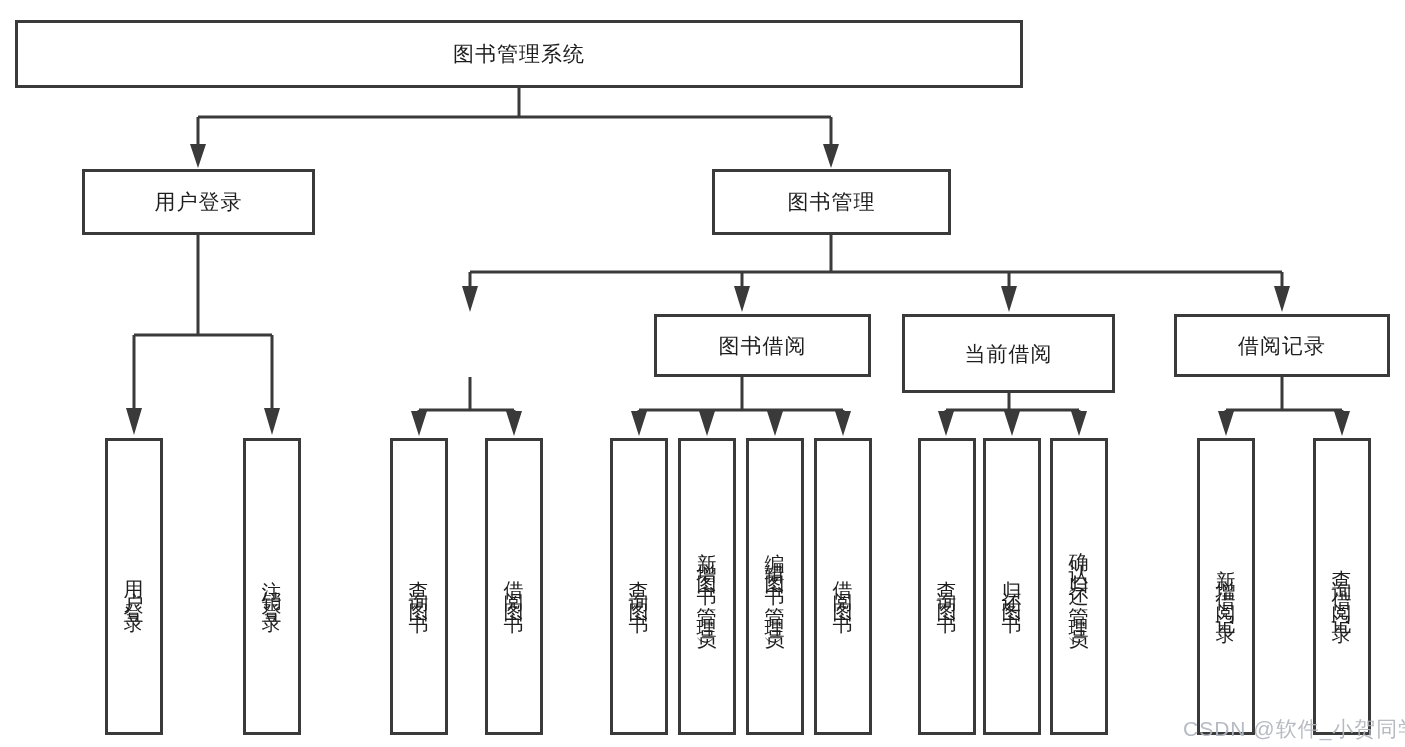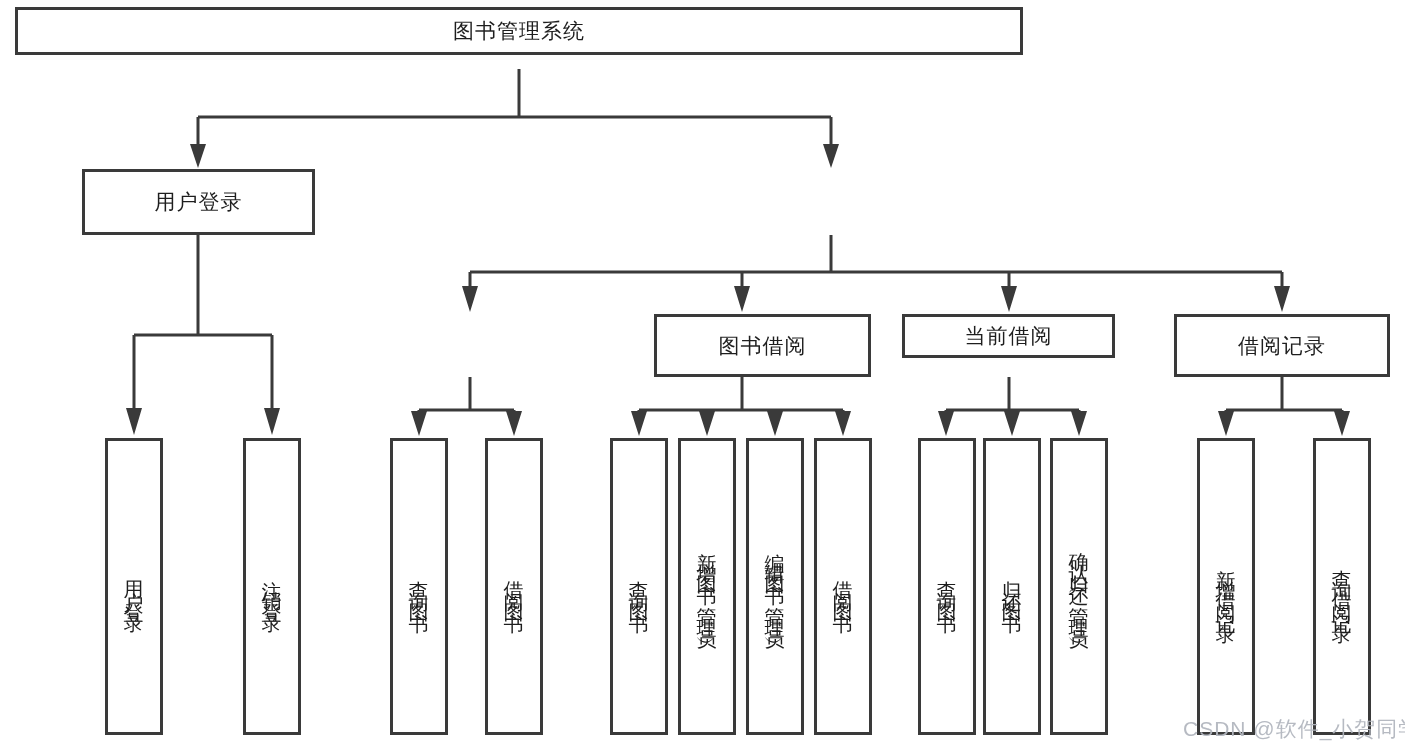--- a/index.html
+++ b/index.html
@@ -80,26 +80,27 @@
       M699 411 L715 411 L707 436 Z
       M767 411 L783 411 L775 436 Z
       M835 411 L851 411 L843 436 Z
       M938 411 L954 411 L946 436 Z
       M1004 411 L1020 411 L1012 436 Z
       M1071 411 L1087 411 L1079 436 Z
       M1218 411 L1234 411 L1226 436 Z
       M1334 411 L1350 411 L1342 436 Z"></path>
   </svg>
 
-  <div class="box" style="left:15px; top:7px; width:1008px; height:48px;">图书管理系统</div>
+  <div class="box" style="left:15px; top:20px; width:1008px; height:68px;">图书管理系统</div>
 
   <div class="box" style="left:82px; top:169px; width:233px; height:66px;">用户登录</div>
+  <div class="box" style="left:712px; top:169px; width:239px; height:66px;">图书管理</div>
 
   <div class="box" style="left:634px; top:314px; width:217px; height:63px;margin-left:20px;">图书借阅</div>
-  <div class="box" style="left:902px; top:314px; width:213px; height:44px;">当前借阅</div>
+  <div class="box" style="left:902px; top:314px; width:213px; height:79px;">当前借阅</div>
   <div class="box" style="left:1174px; top:314px; width:216px; height:63px;">借阅记录</div>
 
   <div class="leaf" style="left:105px;">
     <span class="vtxt">用户登录</span>
   </div>
   <div class="leaf" style="left:243px;">
     <span class="vtxt">注销登录</span>
   </div>
 
   <div class="leaf" style="left:390px;">

